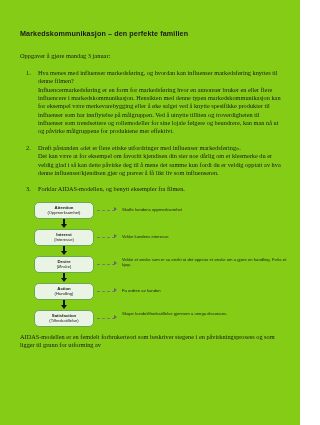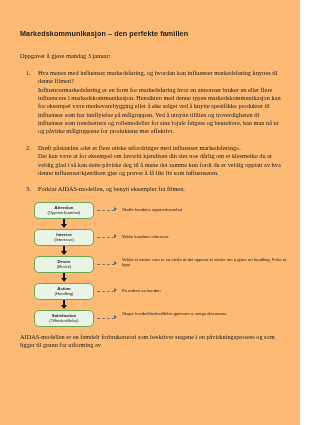--- a/index.html
+++ b/index.html
@@ -12,21 +12,21 @@
     height: 425px;
     overflow: hidden;
     font-family: "Liberation Serif", serif;
     -webkit-font-smoothing: antialiased;
   }
 
   #page {
     position: relative;
     width: 300px;
     height: 425px;
-    background: #fdba74;
+    background: #84cc16;
     box-sizing: border-box;
     padding: 30px 16px 10px 20px;
   }
 
   
   .doc-title {
     font-family: "Liberation Sans", sans-serif;
     font-weight: bold;
     font-size: 7.2px;
     color: #1a1a1a;

